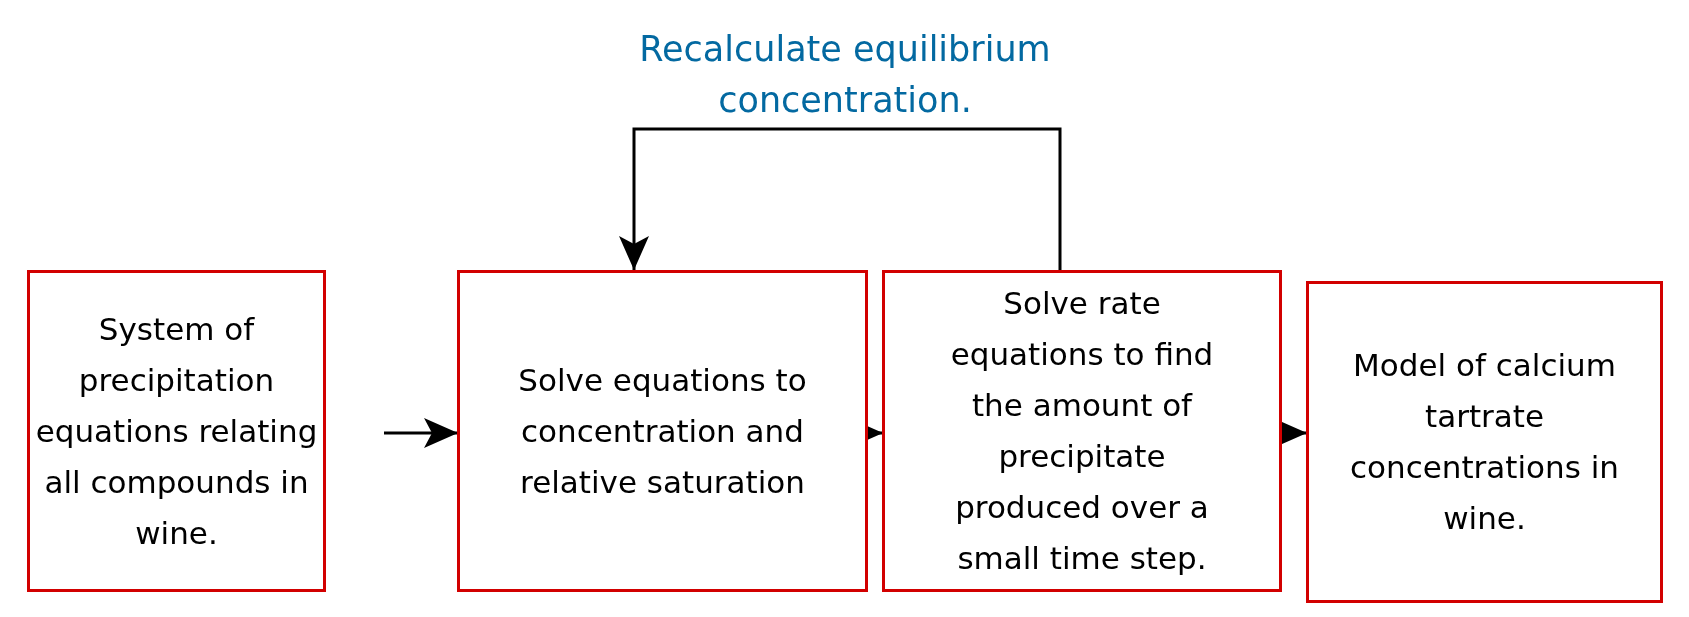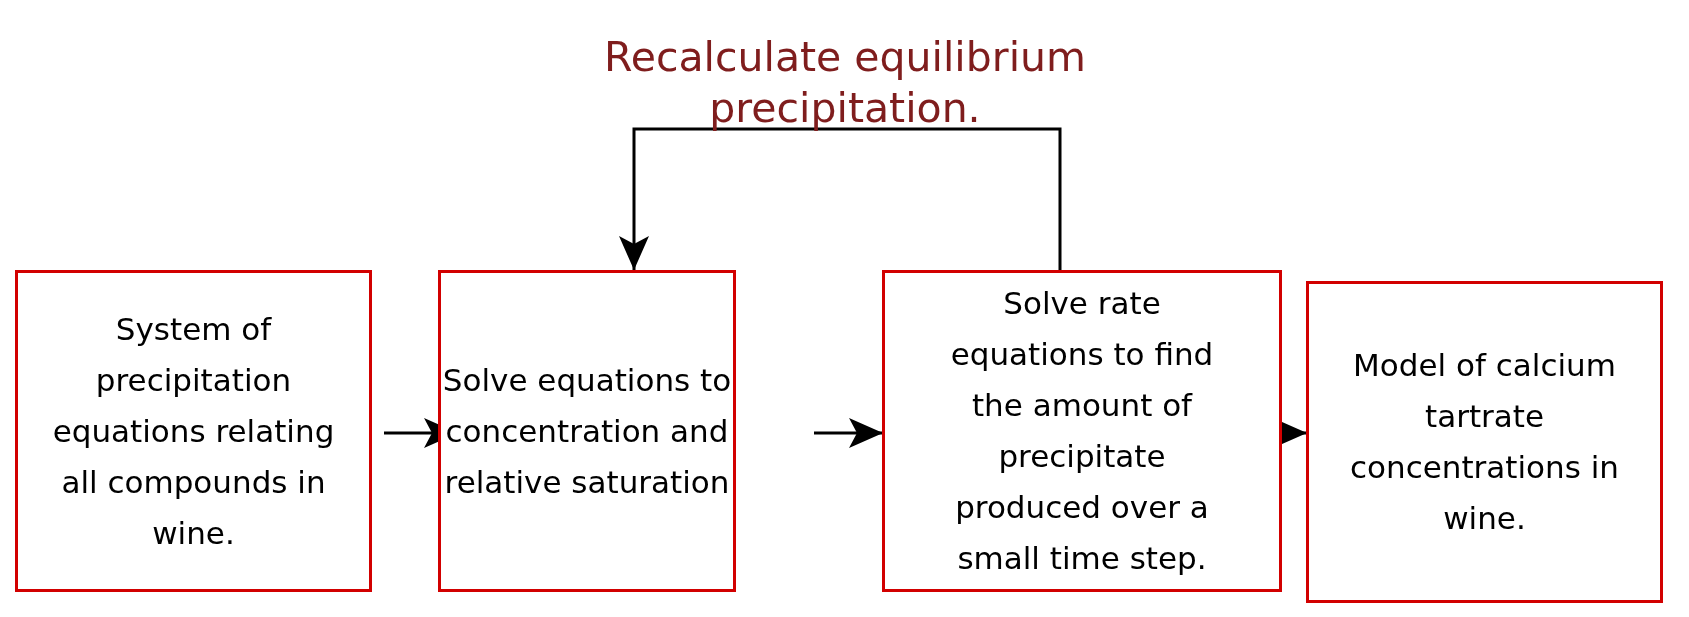--- a/index.html
+++ b/index.html
@@ -1,19 +1,19 @@
 <!DOCTYPE html>
 <html><head>
 <meta charset="utf-8">
 <style>
   html, body { margin:0; padding:0; background:#ffffff; }
   body { width:1689px; height:617px; position:relative; overflow:hidden; font-family:"DejaVu Sans","Liberation Sans",sans-serif; }
   .box { position:absolute; top:270px; height:322px; border:3px solid #d20000; box-sizing:border-box; background:#fff; display:flex; align-items:center; justify-content:center; text-align:center; color:#000; font-size:31px; line-height:51px; }
   .box span { display:block; }
-  .loop-label { position:absolute; left:600px; width:490px; top:32px; text-align:center; font-size:41px; line-height:51px; color:#7f1d1d; }
+  .loop-label { position:absolute; left:600px; width:490px; top:24px; text-align:center; font-size:35px; line-height:51px; color:#0369a1; }
   svg.arrows { position:absolute; left:0; top:0; }
 </style>
 </head>
 <body>
 
 <svg class="arrows" width="1689" height="617">
   <defs>
     <marker id="ah" markerWidth="12" markerHeight="12" refX="10" refY="6" orient="auto" markerUnits="userSpaceOnUse">
       <path d="M0,0 L12,6 L0,12 L3,6 Z" fill="#000"></path>
     </marker>
@@ -22,34 +22,34 @@
     </marker>
   </defs>
   <line x1="384" y1="433" x2="458" y2="433" stroke="#000" stroke-width="3" marker-end="url(#ah2)"></line>
   <line x1="814" y1="433" x2="883" y2="433" stroke="#000" stroke-width="3" marker-end="url(#ah2)"></line>
   <line x1="1239" y1="433" x2="1307" y2="433" stroke="#000" stroke-width="3" marker-end="url(#ah2)"></line>
   <polyline points="1060,270 1060,129 634,129 634,270" fill="none" stroke="#000" stroke-width="3" marker-end="url(#ah2)"></polyline>
 </svg>
 
 <div class="loop-label">
   <span style="display:block">Recalculate equilibrium</span>
-  <span style="display:block">precipitation.</span>
+  <span style="display:block">concentration.</span>
 </div>
 
-<div class="box" style="left:15px;width:357px;">
+<div class="box" style="left:27px;width:299px;">
   <div>
     <span>System of</span>
     <span>precipitation</span>
     <span>equations relating</span>
     <span>all compounds in</span>
     <span>wine.</span>
   </div>
 </div>
 
-<div class="box" style="left:438px;width:298px;">
+<div class="box" style="left:457px;width:411px;">
   <div>
     <span>Solve equations to</span>
     <span>concentration and</span>
     <span>relative saturation</span>
   </div>
 </div>
 
 <div class="box" style="left:882px;width:400px;">
   <div>
     <span>Solve rate</span>

